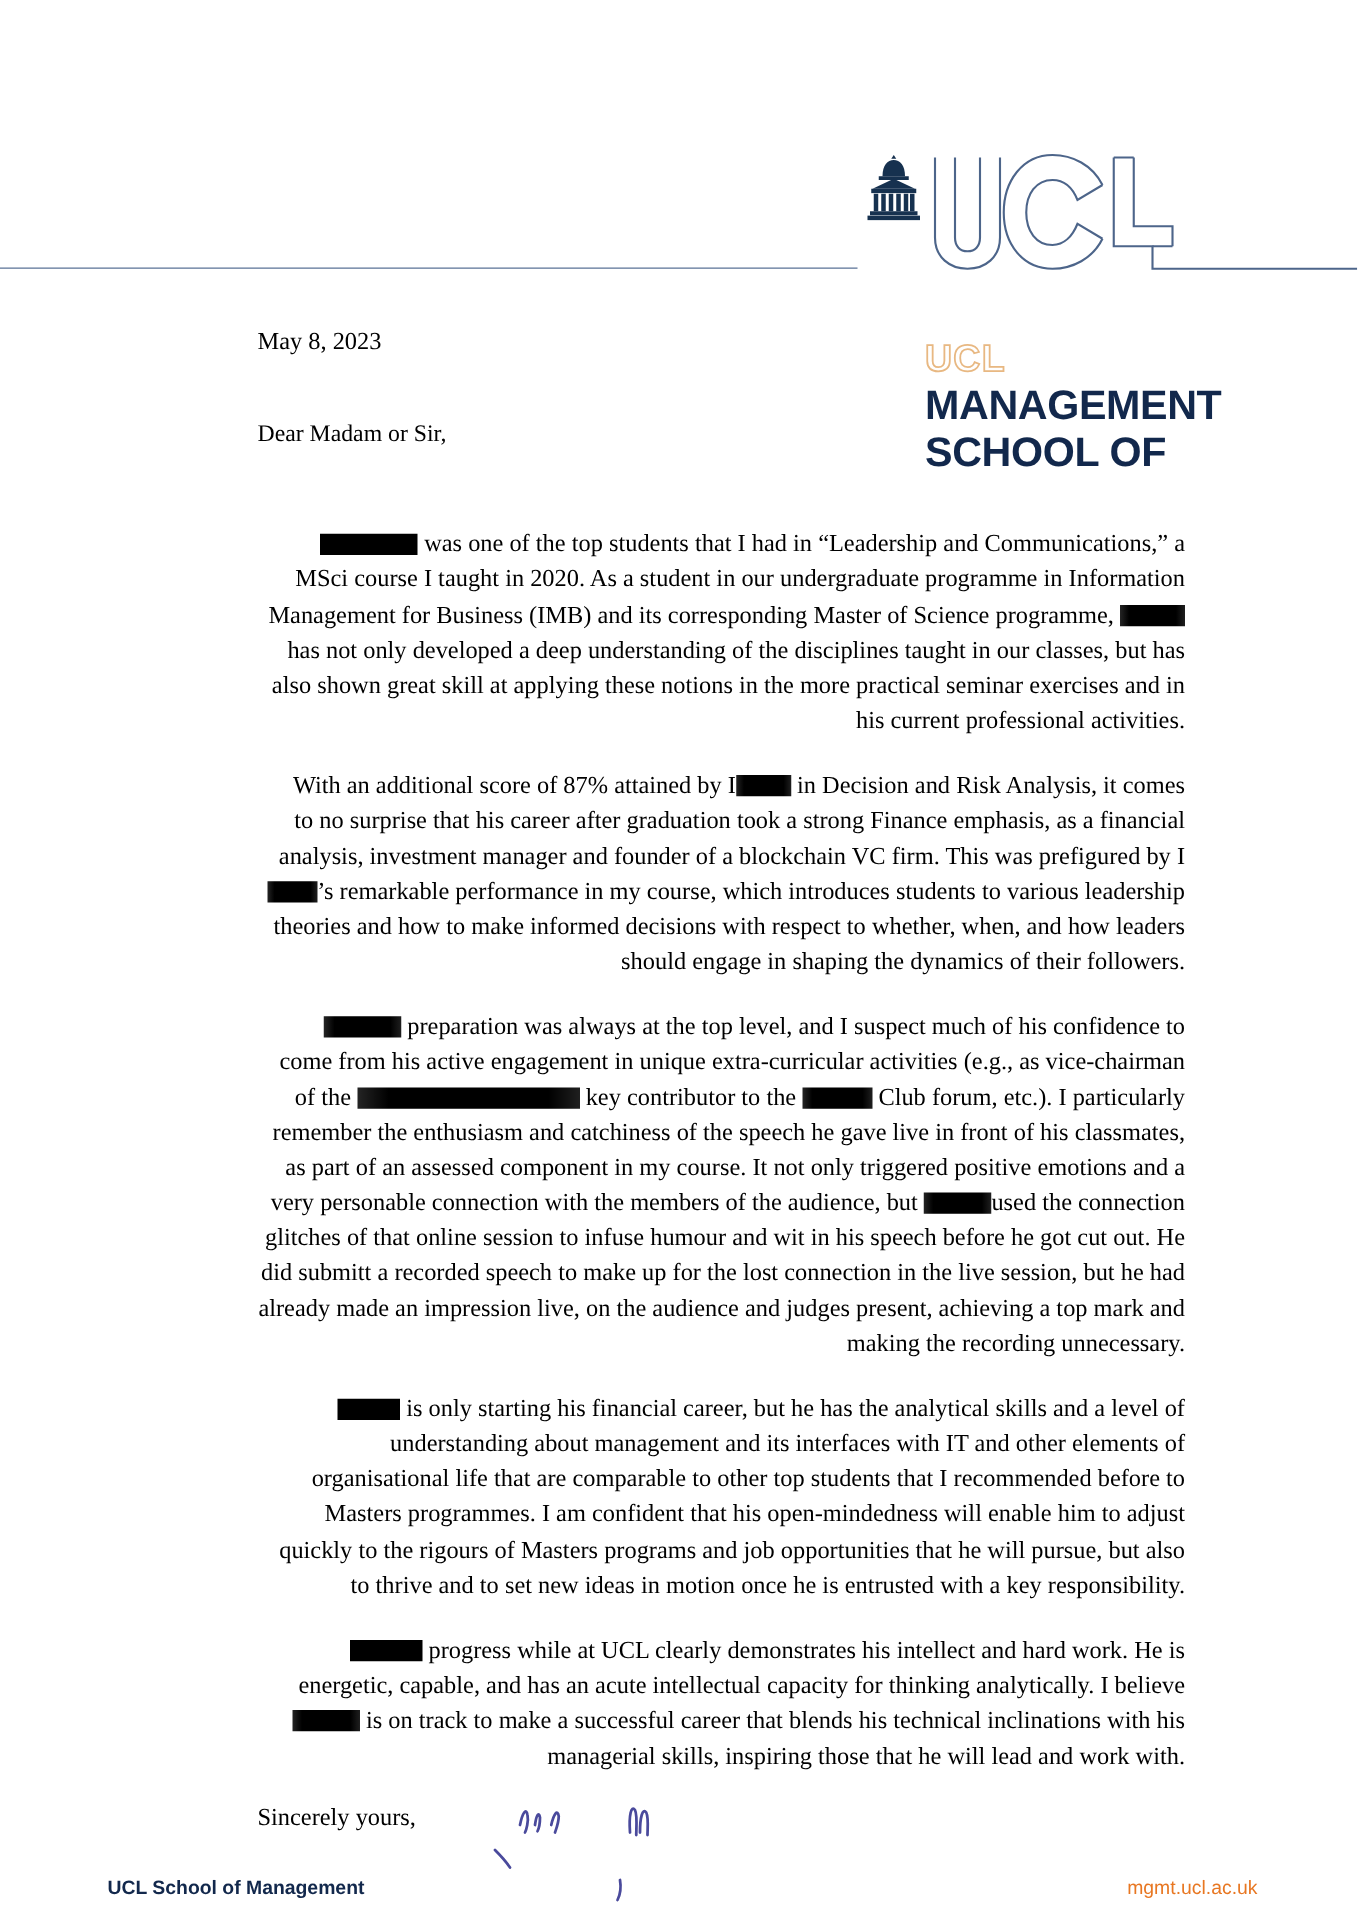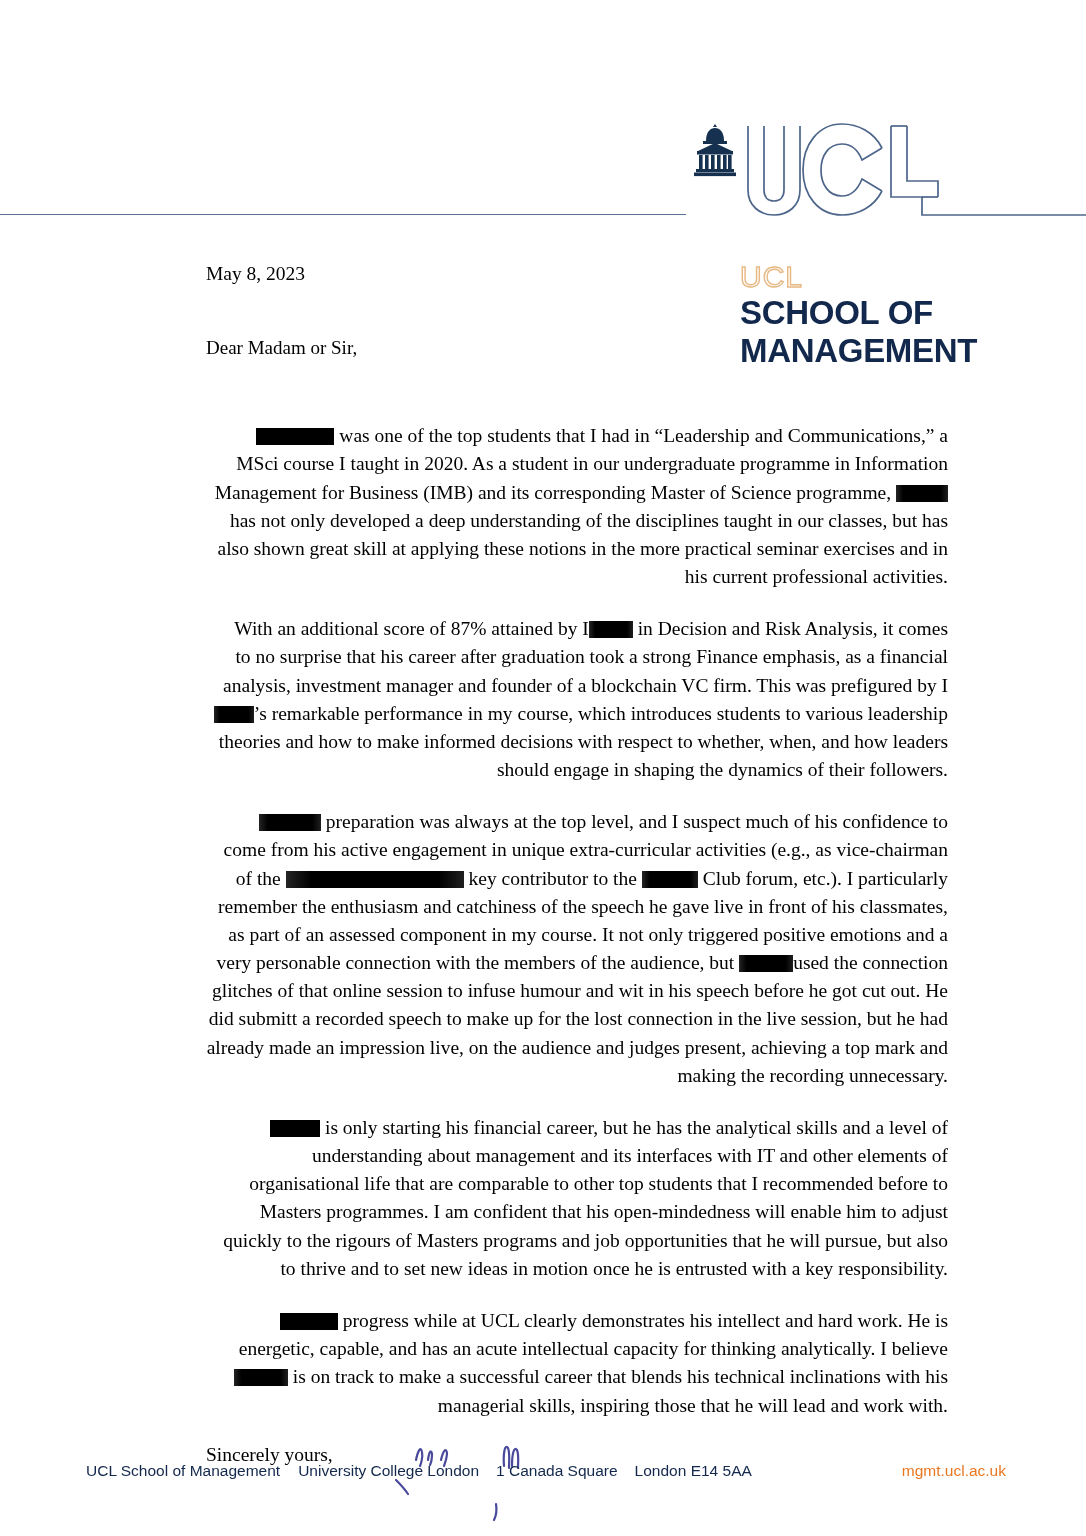--- a/index.html
+++ b/index.html
@@ -51,26 +51,26 @@
   .som-lockup {
     position: absolute;
     top: 262px;
     left: 740px;
     width: 290px;
     line-height: 1;
   }
   .som-ucl {
     font-family: "Liberation Sans", "DejaVu Sans", sans-serif;
     font-size: 30px;
-    font-weight: 400;
+    font-weight: 700;
     letter-spacing: 1px;
     color: transparent;
     -webkit-text-stroke: 1.4px #e8b882;
     text-shadow: none;
-    margin: 0 0 2px 0;
+    margin: 11px 0 2px 0;
   }
   .som-line {
     font-family: "Liberation Sans", "DejaVu Sans", sans-serif;
     font-size: 33px;
     font-weight: 700;
     letter-spacing: -0.3px;
     color: #12284c;
     margin: 0;
     line-height: 1.14;
   }
@@ -157,23 +157,24 @@
     left: 86px;
     top: 18px;
     right: 80px;
     display: flex;
     align-items: baseline;
     font-family: "Liberation Sans", "DejaVu Sans", sans-serif;
     color: #12284c;
     font-size: 15.5px;
   }
   .footer-brand {
-    font-weight: 400;
+    font-weight: 700;
     margin-right: 18px;
     white-space: nowrap;
+    margin-top: 40px;
   }
   .footer-addr {
     font-weight: 400;
     white-space: nowrap;
   }
   .footer-addr span { margin-right: 17px; }
   .footer-addr span:last-child { margin-right: 0; }
   .footer-web {
     margin-left: auto;
     color: #e87722;
@@ -219,22 +220,22 @@
         <path d="M205 8 L221 8"></path>
         <path d="M236 79 L252 79"></path>
       </g>
     </svg>
 
     <div class="header-rule"></div>
   </div>
 
   <div class="som-lockup">
     <div class="som-ucl">UCL</div>
+    <div class="som-line">MANAGEMENT</div>
     <div class="som-line">SCHOOL OF</div>
-    <div class="som-line">MANAGEMENT</div>
   </div>
 
   <div class="letter">
 
     <div class="date-line">May 8, 2023</div>
     <div class="salutation">Dear Madam or Sir,</div>
 
     <div id="paragraphs-container">
         <div class="para indented"><span class="redact" style="width: 78px;"></span> was one of the top students that I had in “Leadership and Communications,” a MSci course I taught in 2020. As a student in our undergraduate programme in Information Management for Business (IMB) and its corresponding Master of Science programme, <span class="redact shaded" style="width: 52px;"></span> has not only developed a deep understanding of the disciplines taught in our classes, but has also shown great skill at applying these notions in the more practical seminar exercises and in his current professional activities.</div>
         <div class="para indented">With an additional score of 87% attained by I<span class="redact shaded" style="width: 44px;"></span> in Decision and Risk Analysis, it comes to no surprise that his career after graduation took a strong Finance emphasis, as a financial analysis, investment manager and founder of a blockchain VC firm. This was prefigured by I<span class="redact shaded" style="width: 40px;"></span>’s remarkable performance in my course, which introduces students to various leadership theories and how to make informed decisions with respect to whether, when, and how leaders should engage in shaping the dynamics of their followers.</div>
@@ -258,18 +259,17 @@
         </g>
       </svg>
 
     </div>
 
   </div>
 
   <div class="footer">
     <div class="footer-inner">
       <span class="footer-brand">UCL School of Management</span>
-      <span class="footer-addr" id="footer-address"><span>University College London</span><span>1 Canada Square</span><span>London E14 5AA</span></span>
       <span class="footer-web">mgmt.ucl.ac.uk</span>
     </div>
   </div>
 
 </div>
 
 </body></html>

